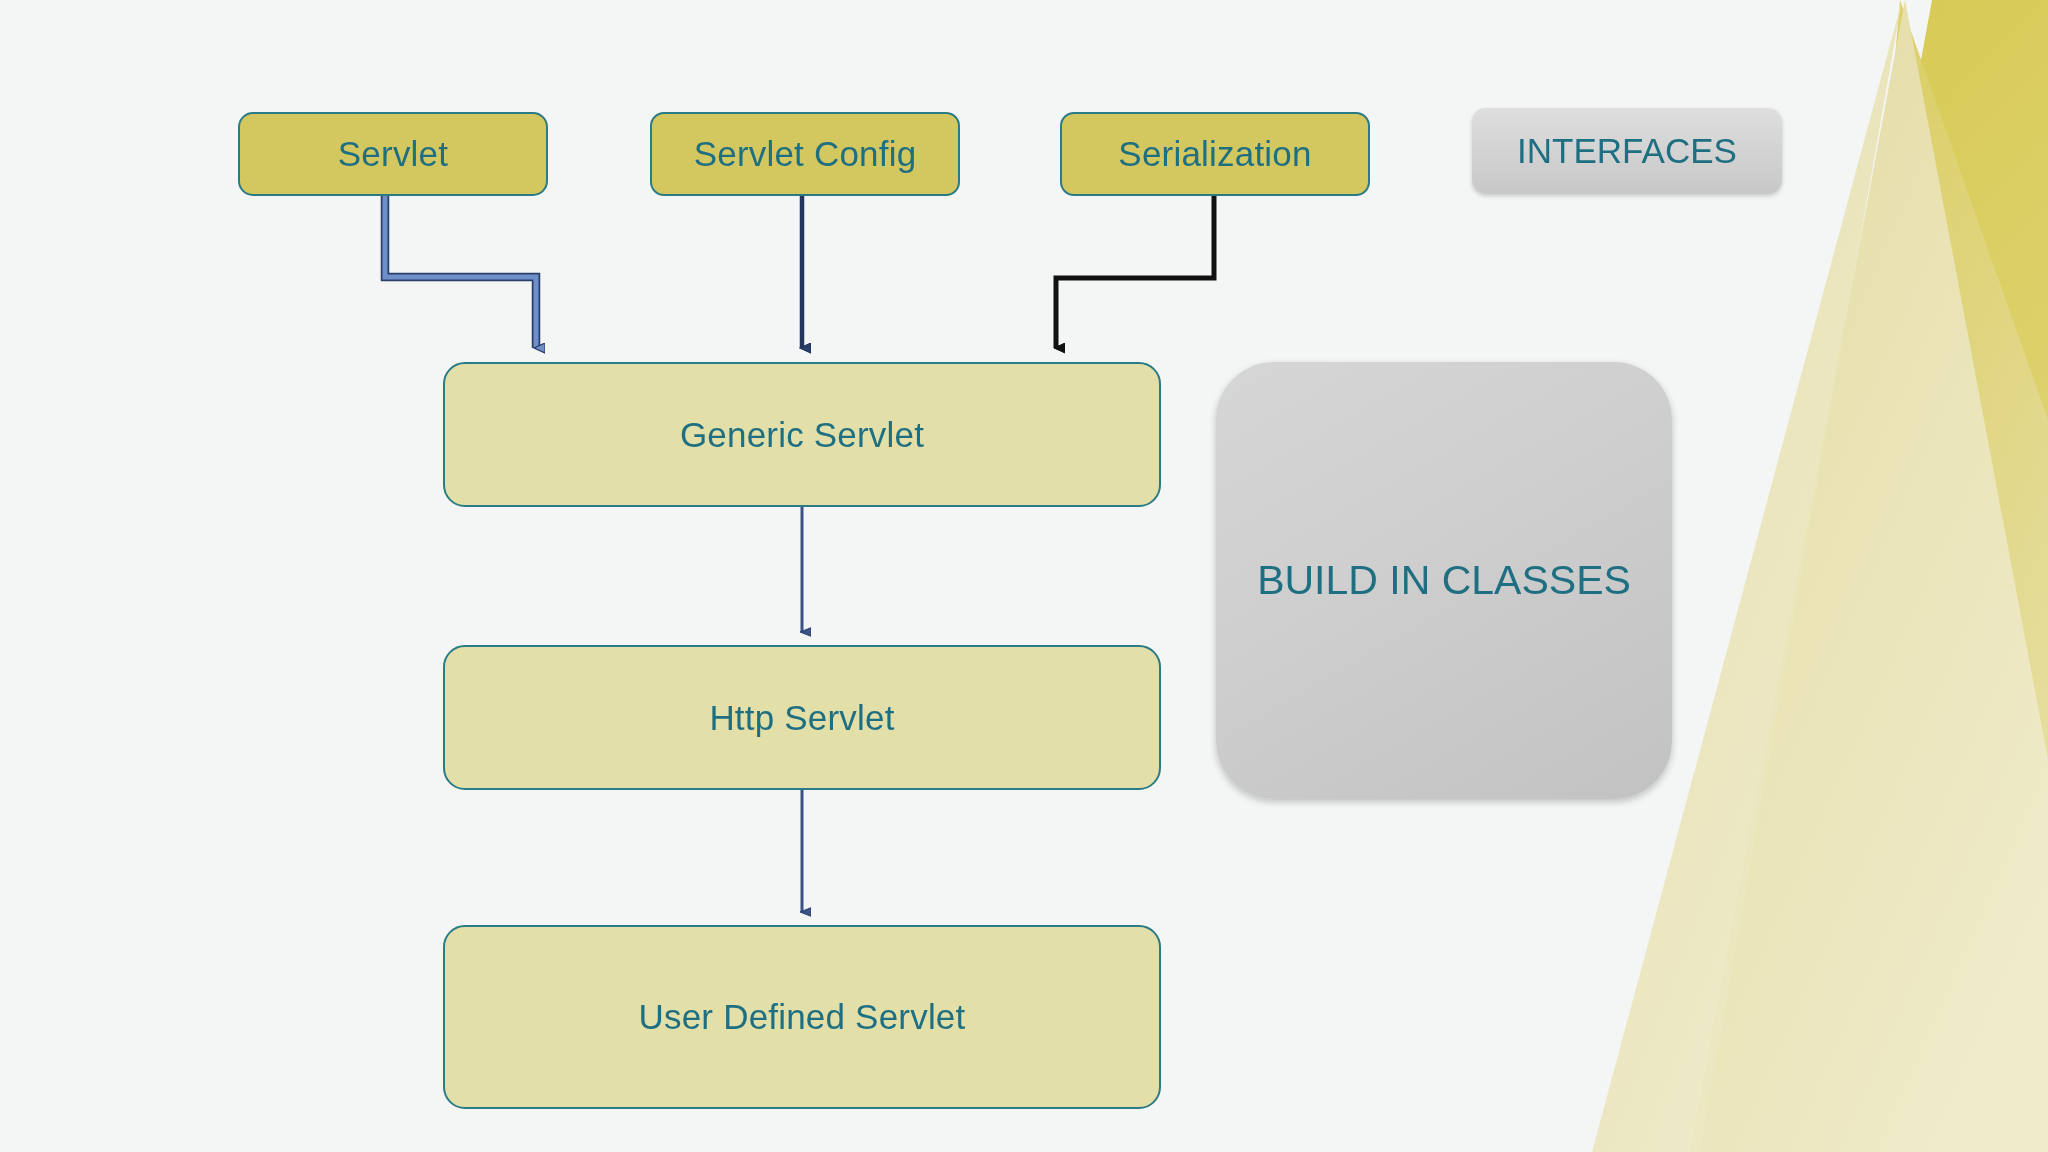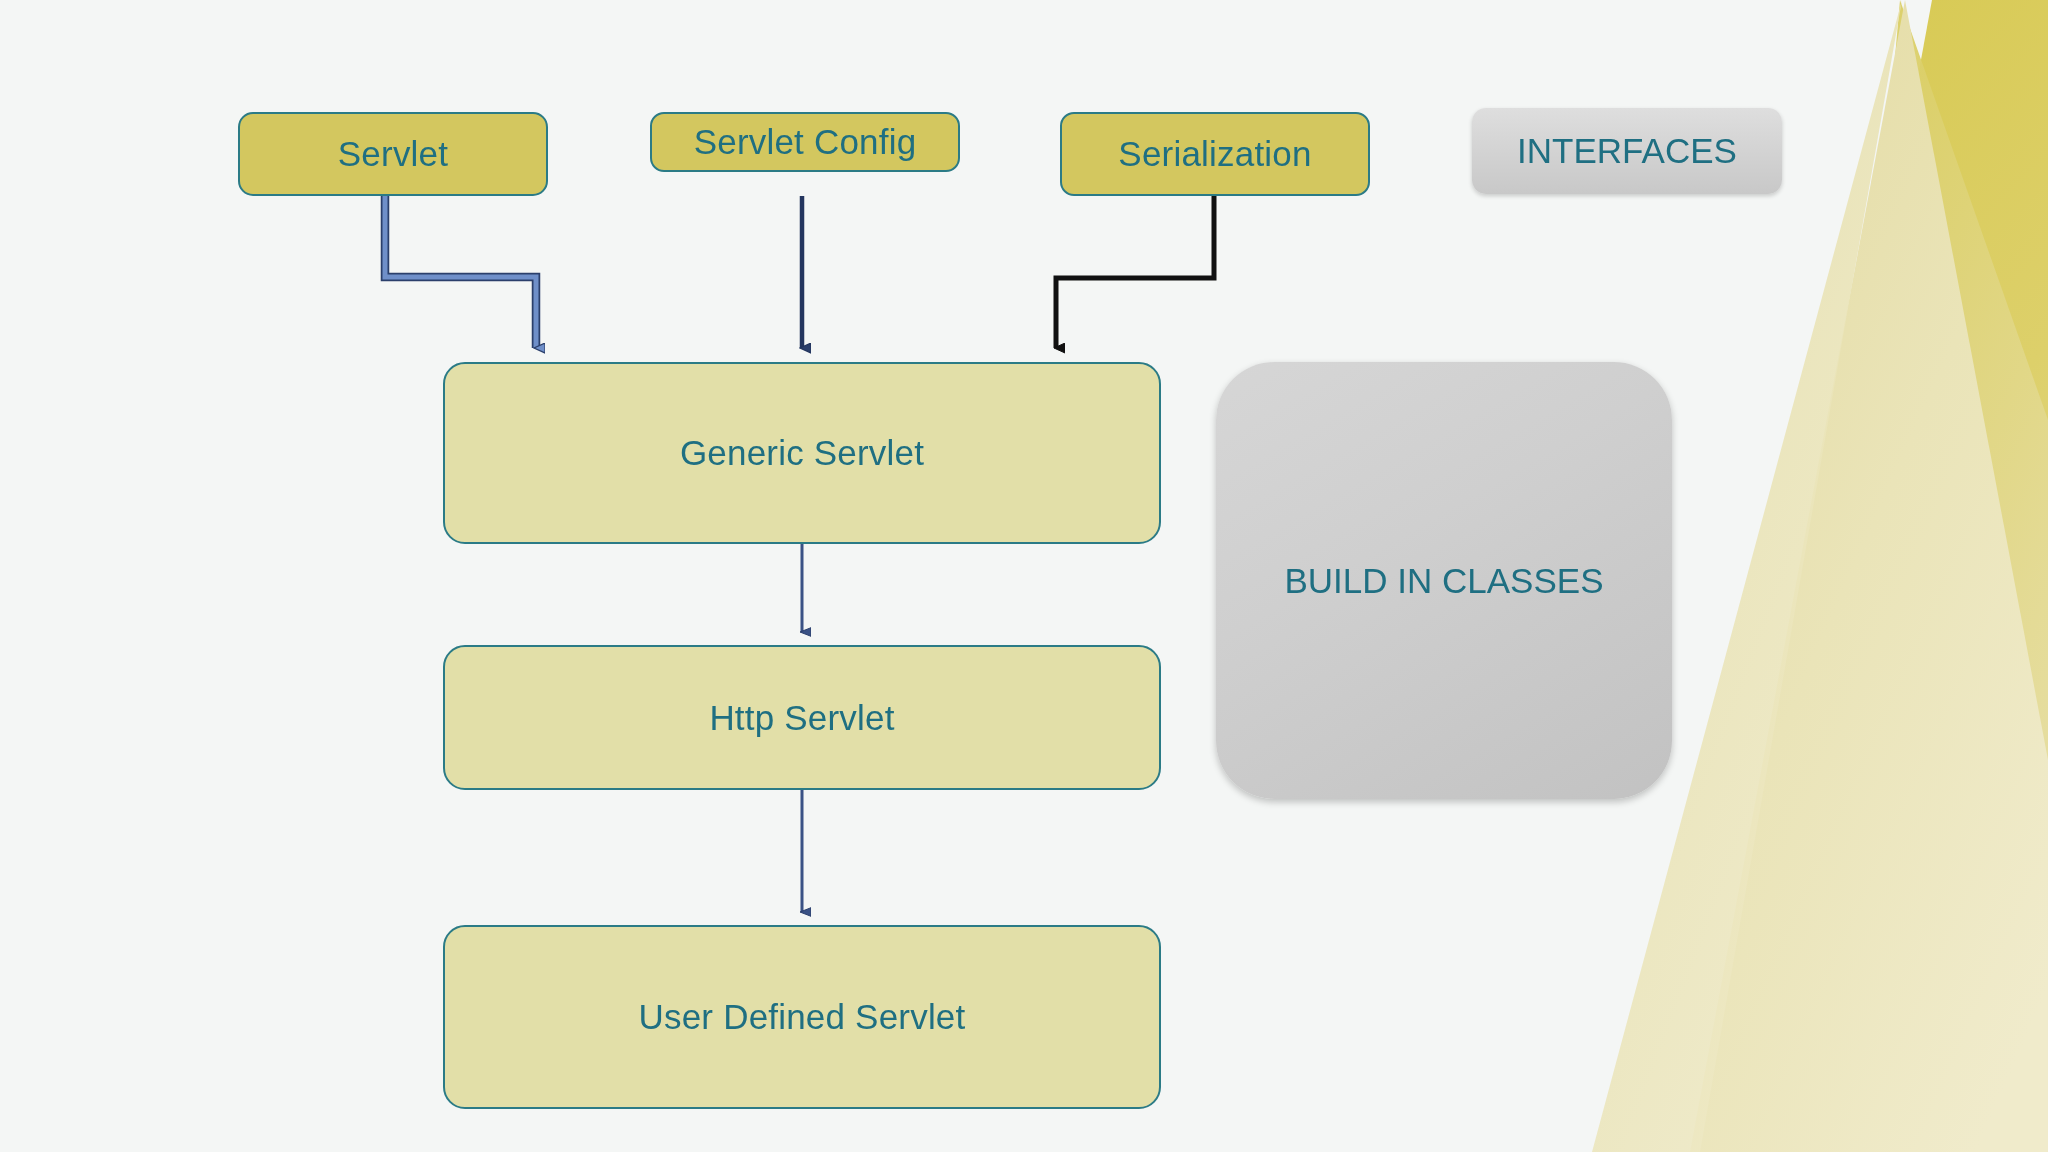--- a/index.html
+++ b/index.html
@@ -72,21 +72,21 @@
     background: linear-gradient(180deg, #dedede 0%, #d4d4d4 45%, #c8c8c8 100%);
     border-radius: 14px;
     font-size: 35px;
     box-shadow: 0 2px 4px rgba(0,0,0,.18);
     align-items: center;
   }
 
   .legend-classes {
     background: linear-gradient(150deg, #d6d6d6 0%, #cfcfcf 40%, #c2c2c2 100%);
     border-radius: 58px;
-    font-size: 35px;
+    font-size: 41px;
     box-shadow: 0 3px 7px rgba(0,0,0,.22);
   }
 </style>
 </head>
 <body>
 
 <div id="stage">
 
   <svg class="decor-layer" viewBox="0 0 2048 1152" preserveAspectRatio="none">
     <defs>
@@ -150,29 +150,29 @@
 
     <g>
       <path d="M802,790 L802,912" fill="none" stroke="#3a5285" stroke-width="3" marker-end="url(#arrowSlim)"></path>
     </g>
   </svg>
 
   <div class="node node-interface" style="left:238px; top:112px; width:310px; height:84px;border-radius:15px;">
     <span>Servlet</span>
   </div>
 
-  <div class="node node-interface" style="left:650px; top:112px; width:310px; height:60px;">
+  <div class="node node-interface" style="left:650px; top:112px; width:310px; height:84px;">
     <span>Servlet Config</span>
   </div>
 
   <div class="node node-interface" style="left:1060px; top:112px; width:310px; height:84px;">
     <span>Serialization</span>
   </div>
 
-  <div class="node node-class" style="left:443px; top:362px; width:718px; height:182px;">
+  <div class="node node-class" style="left:443px; top:362px; width:718px; height:145px;">
     <span>Generic Servlet</span>
   </div>
 
   <div class="node node-class" style="left:443px; top:645px; width:718px; height:145px;">
     <span>Http Servlet</span>
   </div>
 
   <div class="node node-class" style="left:443px; top:925px; width:718px; height:184px;">
     <span>User Defined Servlet</span>
   </div>

